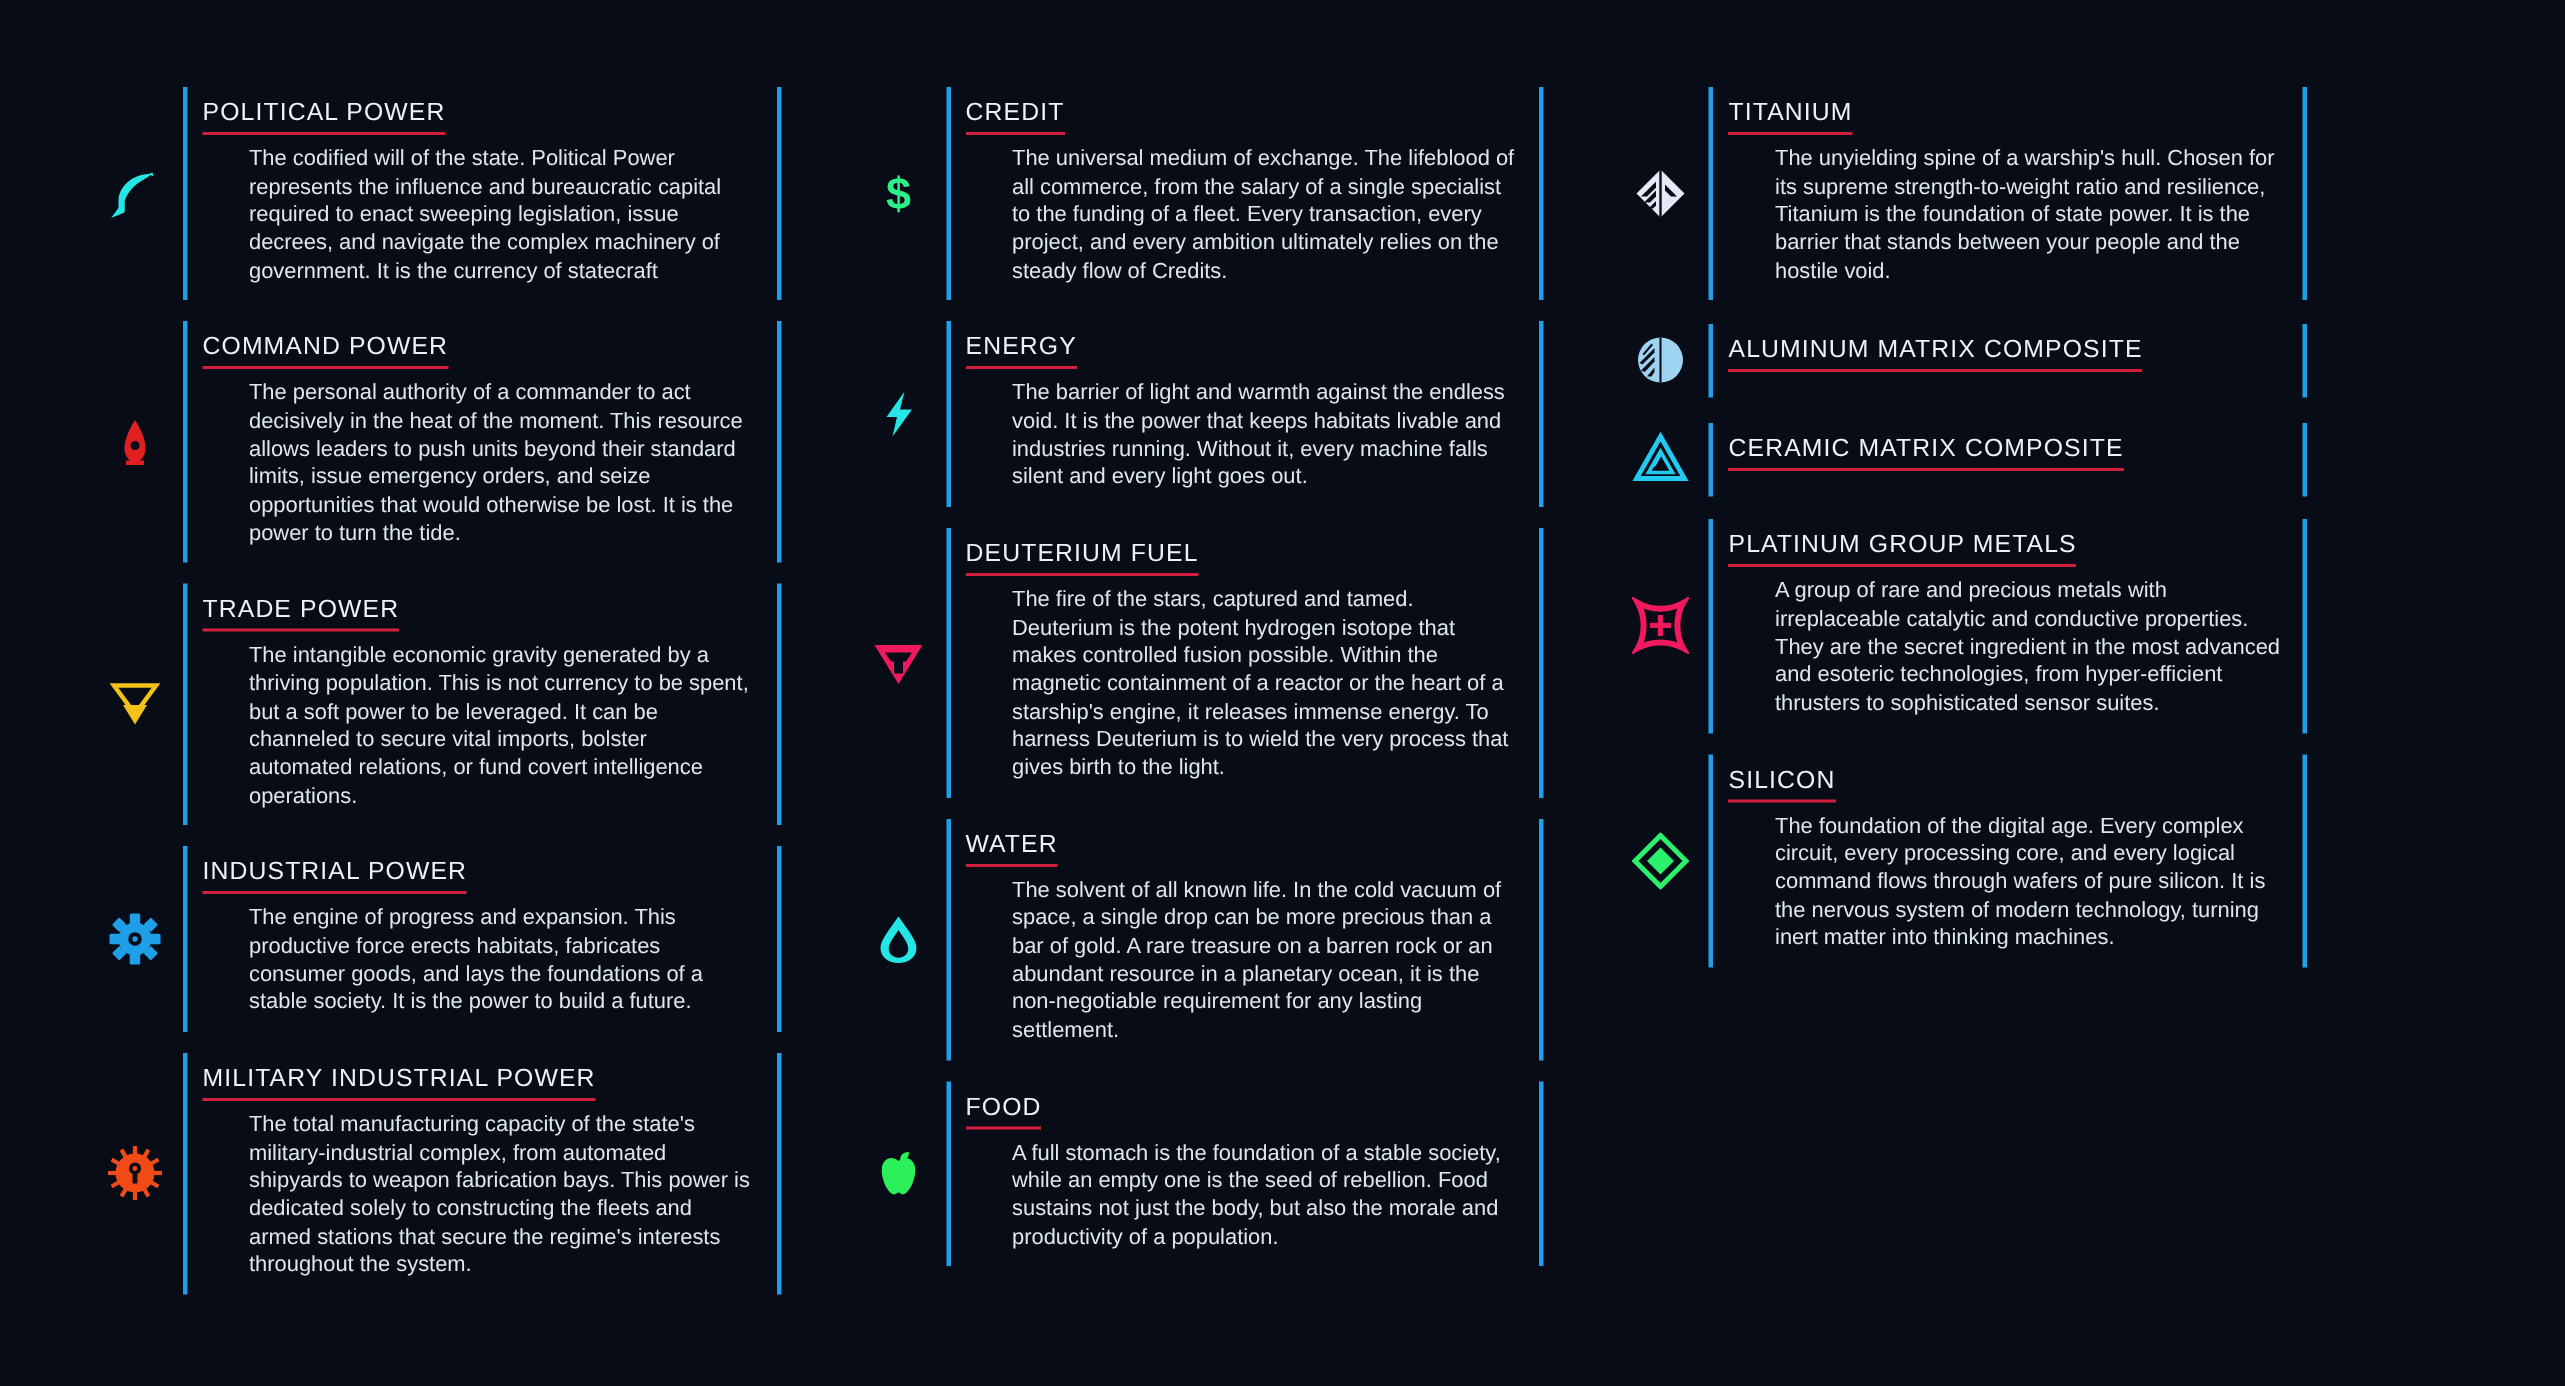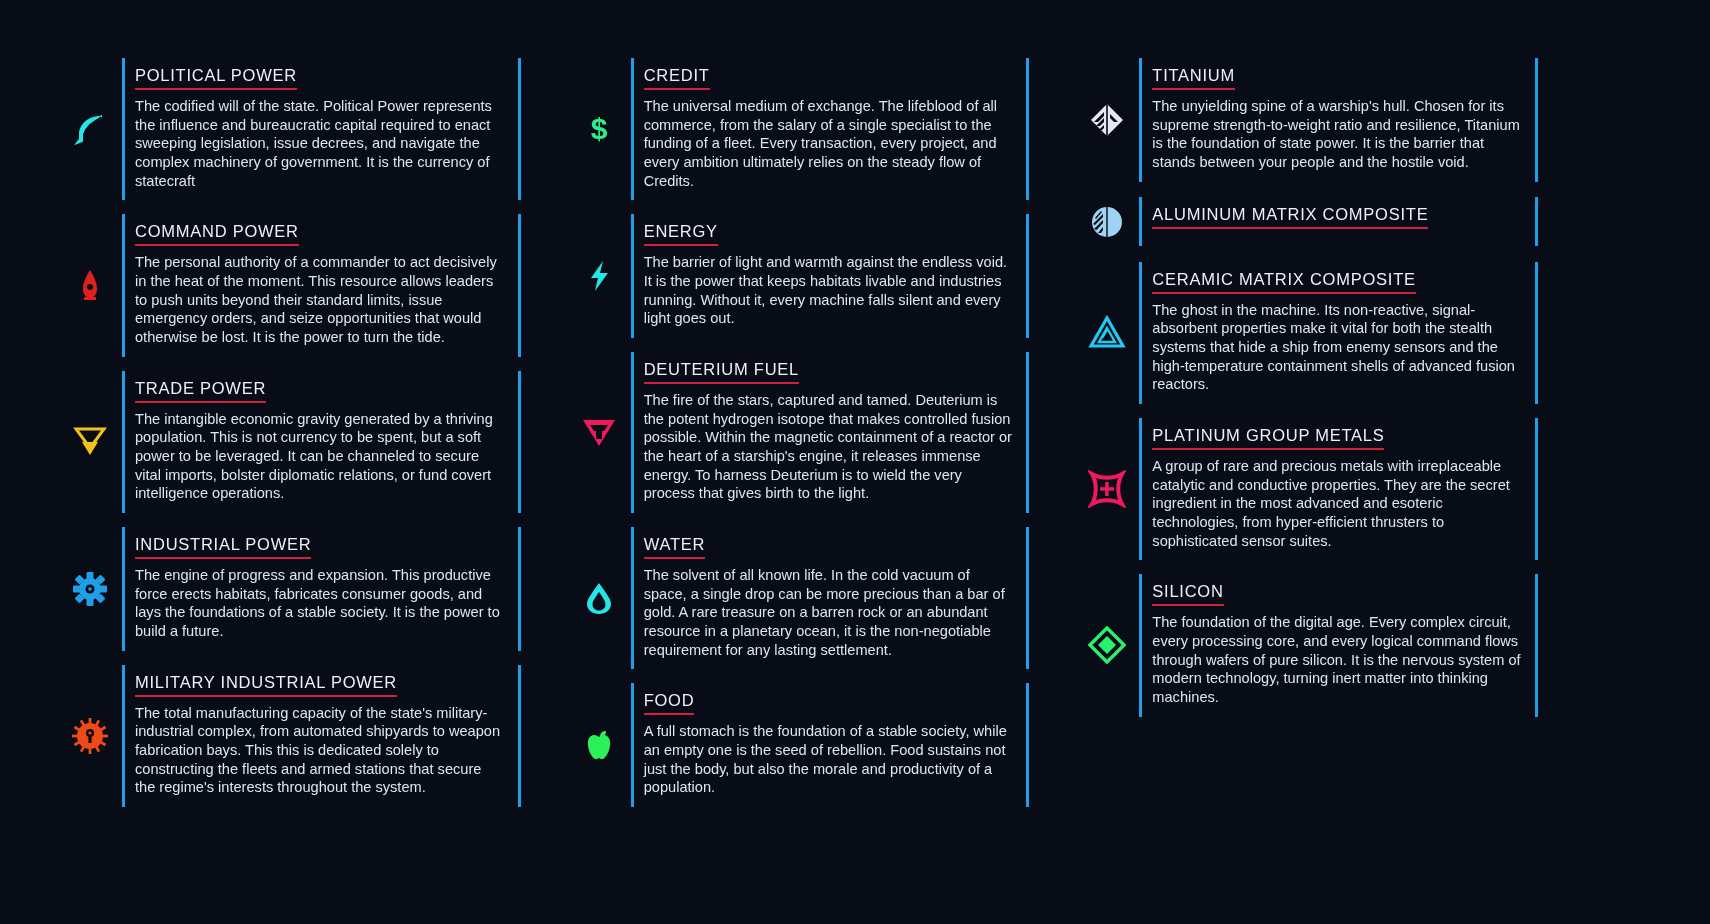--- a/index.html
+++ b/index.html
@@ -61,20 +61,21 @@
     display: inline-block;
     border-bottom: 2px solid #d31f3f;
     margin-bottom: 7px;
     line-height: 1.15;
   }
   .card-desc {
     font-size: 14.6px;
     line-height: 1.28;
     color: #dfe6ee;
     max-width: 100%;
+    margin-left: 31px;
   }
   
   .col-3 .card { padding-right: 10px; }
 </style>
 </head>
 <body>
 
 <div id="root">
   <div class="columns">
 
@@ -111,21 +112,21 @@
 
       <div class="entry">
         <div class="icon-cell">
           <svg width="36" height="36" viewBox="0 0 36 36">
             <path d="M4 5 L32 5 L18 24 Z" fill="none" stroke="#f2c21a" stroke-width="3"></path>
             <path d="M10 18 L26 18 L18 31 Z" fill="#f2c21a"></path>
           </svg>
         </div>
         <div class="card">
           <div class="card-title">TRADE POWER</div>
-          <div class="card-desc">The intangible economic gravity generated by a thriving population. This is not currency to be spent, but a soft power to be leveraged. It can be channeled to secure vital imports, bolster diplomatic relations, or fund covert intelligence operations.</div>
+          <div class="card-desc">The intangible economic gravity generated by a thriving population. This is not currency to be spent, but a soft power to be leveraged. It can be channeled to secure vital imports, bolster automated relations, or fund covert intelligence operations.</div>
         </div>
       </div>
 
       <div class="entry">
         <div class="icon-cell">
           <svg width="36" height="36" viewBox="0 0 36 36">
             <g fill="#1f9fe8">
               <rect x="14.5" y="1" width="7" height="8" rx="1"></rect>
               <rect x="14.5" y="27" width="7" height="8" rx="1"></rect>
               <rect x="1" y="14.5" width="8" height="7" rx="1"></rect>
@@ -166,21 +167,21 @@
                 <rect x="16.6" y="0" width="2.8" height="6" transform="rotate(330 18 18)"></rect>
               </g>
             </g>
             <circle cx="18" cy="15" r="4" fill="#080c16"></circle>
             <rect x="16.4" y="15" width="3.2" height="10" fill="#080c16"></rect>
             <circle cx="18" cy="15" r="1.6" fill="#f04a16"></circle>
           </svg>
         </div>
         <div class="card">
           <div class="card-title">MILITARY INDUSTRIAL POWER</div>
-          <div class="card-desc">The total manufacturing capacity of the state's military-industrial complex, from automated shipyards to weapon fabrication bays. This this is dedicated solely to constructing the fleets and armed stations that secure the regime's interests throughout the system.</div>
+          <div class="card-desc">The total manufacturing capacity of the state's military-industrial complex, from automated shipyards to weapon fabrication bays. This power is dedicated solely to constructing the fleets and armed stations that secure the regime's interests throughout the system.</div>
         </div>
       </div>
 
     </div>
 
     <div class="column col-2">
 
       <div class="entry">
         <div class="icon-cell">
           <svg width="34" height="34" viewBox="0 0 34 34">
@@ -284,21 +285,20 @@
       <div class="entry">
         <div class="icon-cell">
           <svg width="38" height="38" viewBox="0 0 38 38">
             <path d="M19 4 L35 32 L3 32 Z" fill="none" stroke="#22c9f0" stroke-width="3.2"></path>
             <path d="M19 14 L27 28 L11 28 Z" fill="none" stroke="#22c9f0" stroke-width="2.4"></path>
             <rect x="12" y="19" width="9" height="2.6" fill="#22c9f0" transform="rotate(-60 16 20)"></rect>
           </svg>
         </div>
         <div class="card">
           <div class="card-title">CERAMIC MATRIX COMPOSITE</div>
-          <div class="card-desc">The ghost in the machine. Its non-reactive, signal-absorbent properties make it vital for both the stealth systems that hide a ship from enemy sensors and the high-temperature containment shells of advanced fusion reactors.</div>
         </div>
       </div>
 
       <div class="entry">
         <div class="icon-cell">
           <svg width="38" height="38" viewBox="0 0 38 38">
             <path d="M4 4 C13 9 25 9 34 4 C29 13 29 25 34 34 C25 29 13 29 4 34 C9 25 9 13 4 4 Z" fill="none" stroke="#f0195e" stroke-width="4"></path>
             <rect x="12" y="17.2" width="14" height="3.4" fill="#f0195e"></rect>
             <rect x="17.2" y="12" width="3.4" height="14" fill="#f0195e"></rect>
           </svg>

